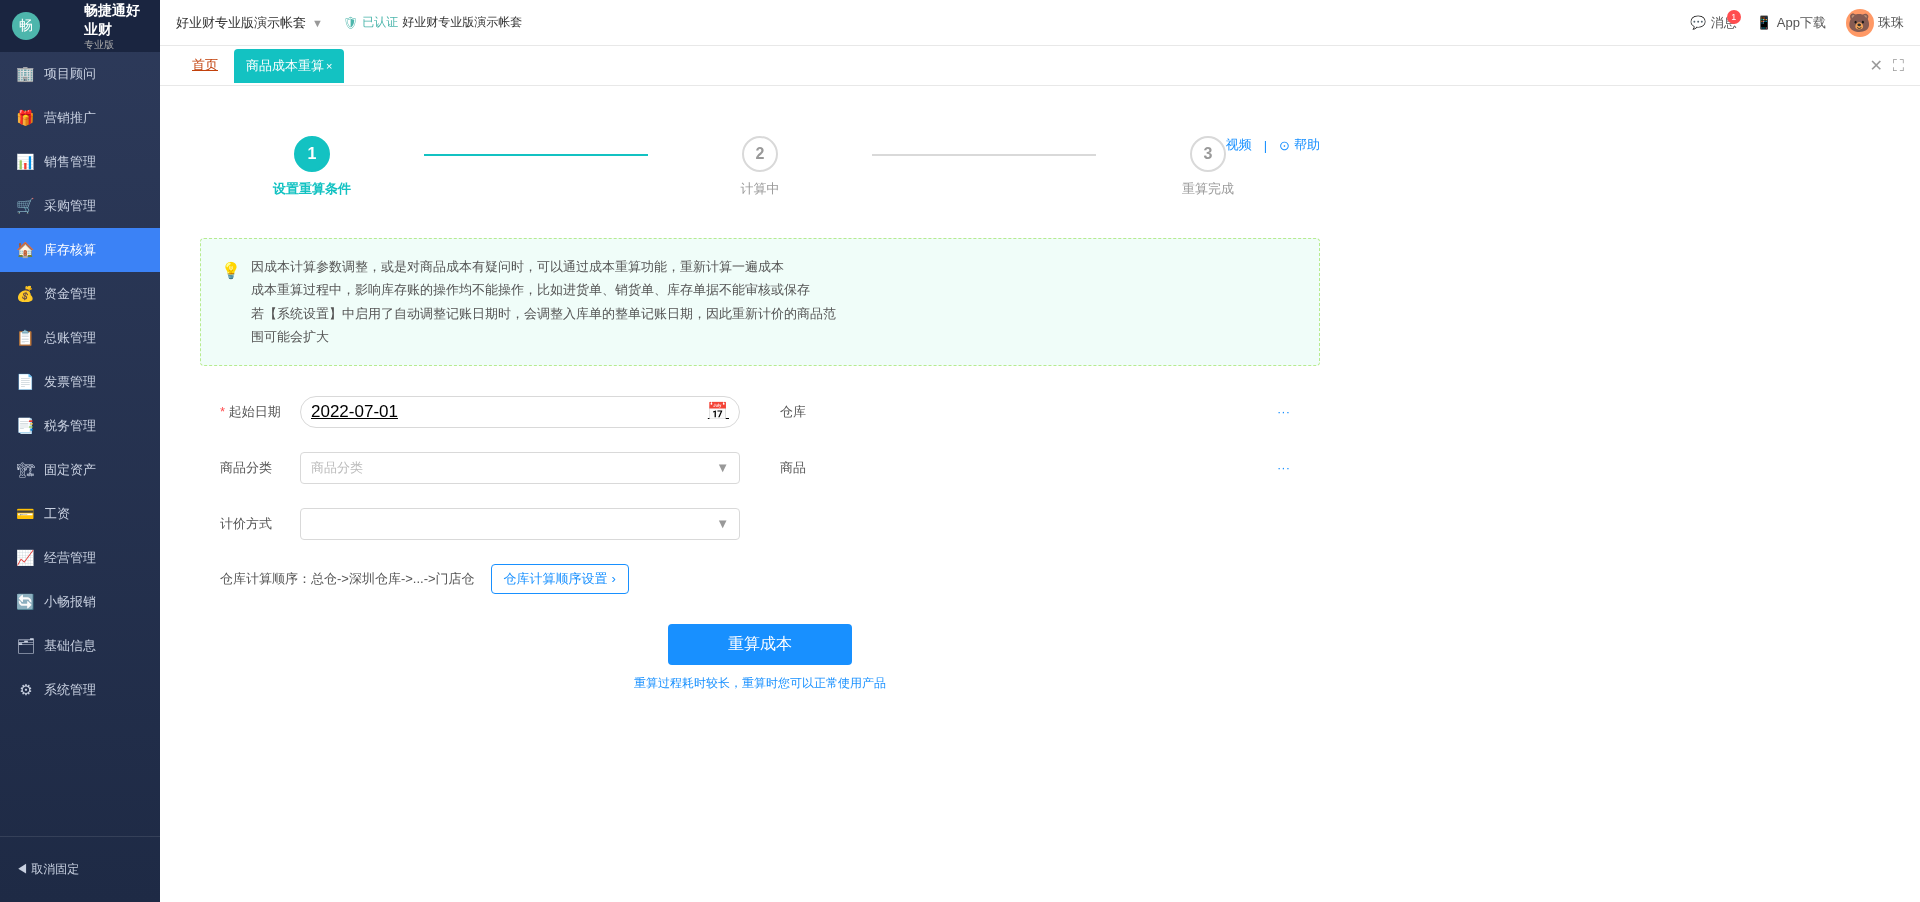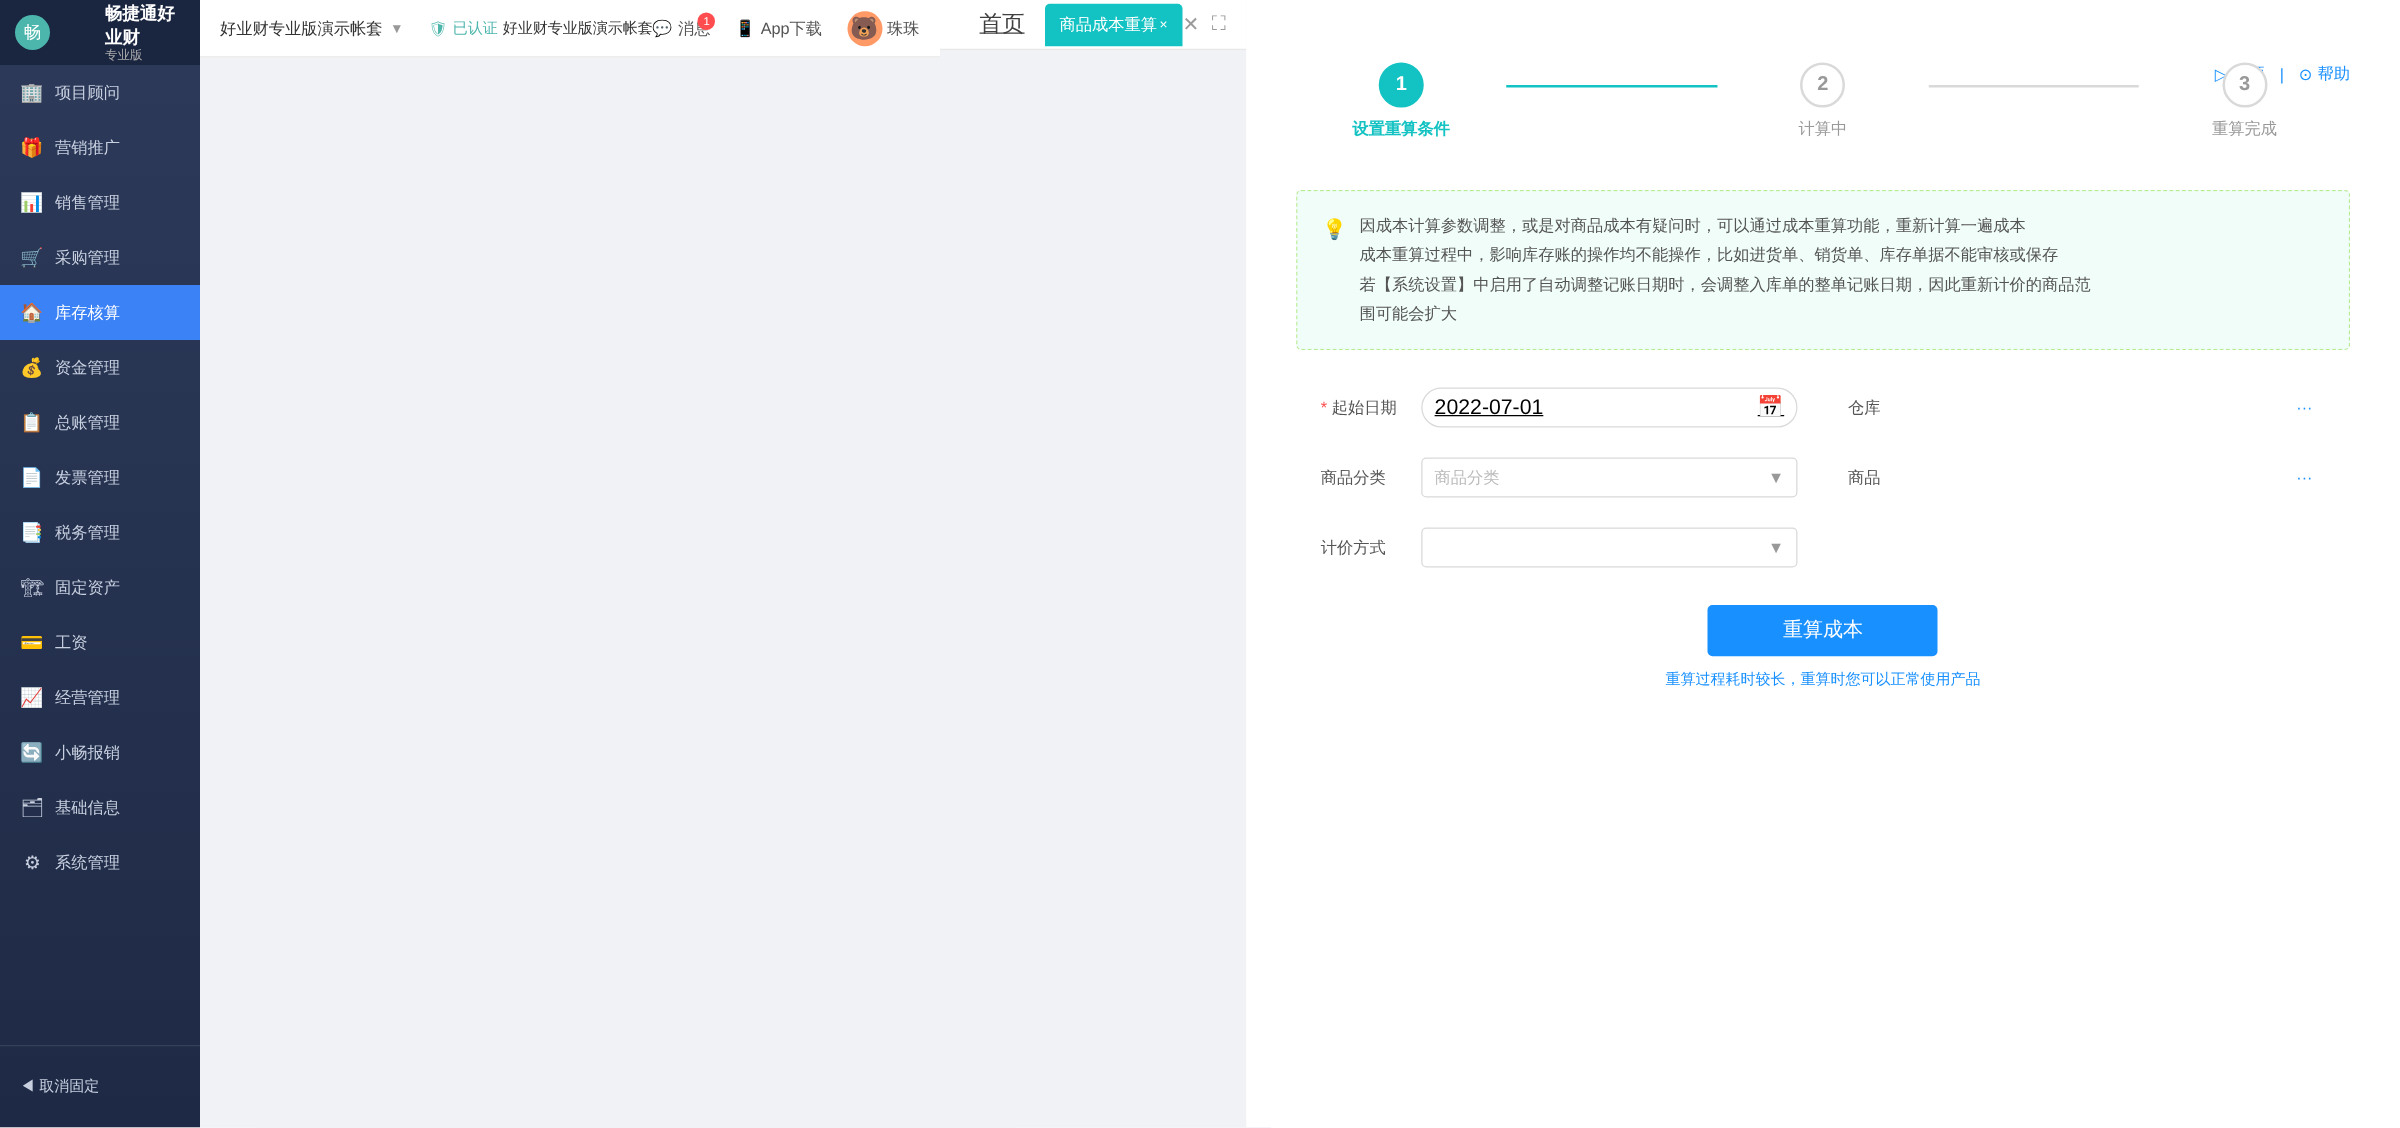--- a/index.html
+++ b/index.html
@@ -75,21 +75,21 @@
       display: flex;
       align-items: center;
       cursor: pointer;
       border-top: 1px solid rgba(255,255,255,0.1);
     }
 
     
     .main-area {
       flex: 1;
       display: flex;
-      flex-direction: row;
+      flex-direction: column;
       background: #f0f2f5;
       overflow: hidden;
     }
 
     
     .topbar {
       background: white;
       height: 46px;
       display: flex;
       align-items: center;
@@ -164,22 +164,22 @@
       background: white;
       display: flex;
       align-items: center;
       padding: 0 16px;
       border-bottom: 1px solid #e8e8e8;
       height: 40px;
       flex-shrink: 0;
     }
     .tab {
       padding: 8px 16px;
-      font-size: 18px;
-      color: #404040;
+      font-size: 13px;
+      color: #c2410c;
       cursor: pointer;
       border-bottom: 2px solid transparent;
       text-decoration: underline;
     }
     .tab-active {
       background: #13c2c2;
       color: white;
       border-radius: 4px 4px 0 0;
       padding: 8px 12px;
       font-size: 13px;
@@ -628,20 +628,27 @@
             <span class="form-label">计价方式</span>
             <div class="form-select">
               <span></span>
               <span style="color:#999;">▼</span>
             </div>
           </div>
           <div class="form-field">
           </div>
         </div>
 
+        <div class="warehouse-order">
+          <span class="warehouse-label">仓库计算顺序：总仓-&gt;深圳仓库-&gt;...-&gt;门店仓</span>
+          <button class="warehouse-btn">
+            <span>仓库计算顺序设置</span>
+            <span>›</span>
+          </button>
+        </div>
 
         <div class="calc-section">
           <button class="calc-btn">
             <span>重算成本</span>
           </button>
           <div class="calc-hint">重算过程耗时较长，重算时您可以正常使用产品</div>
         </div>
 
       </div>
     </div>

